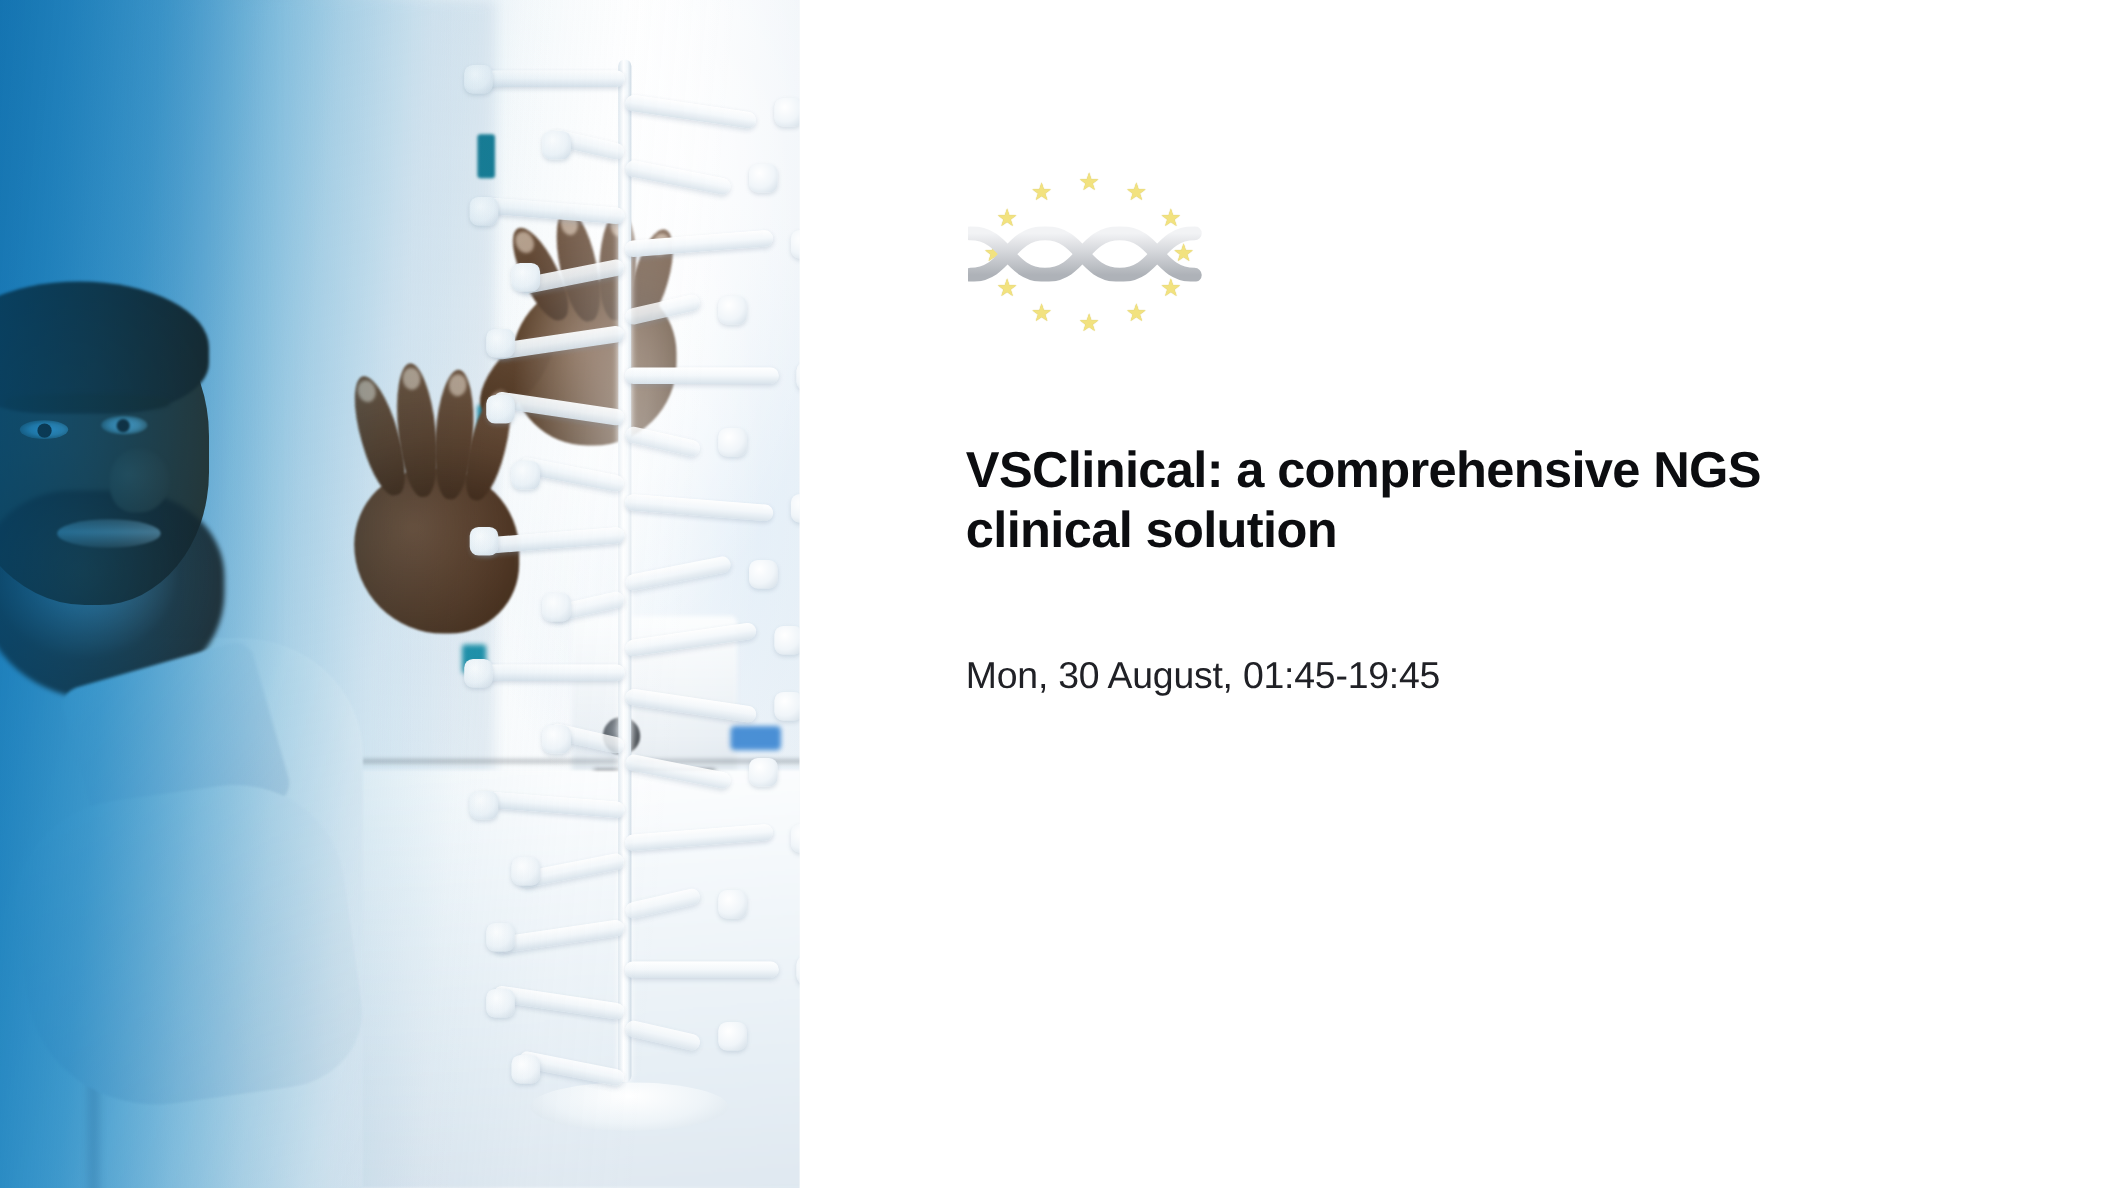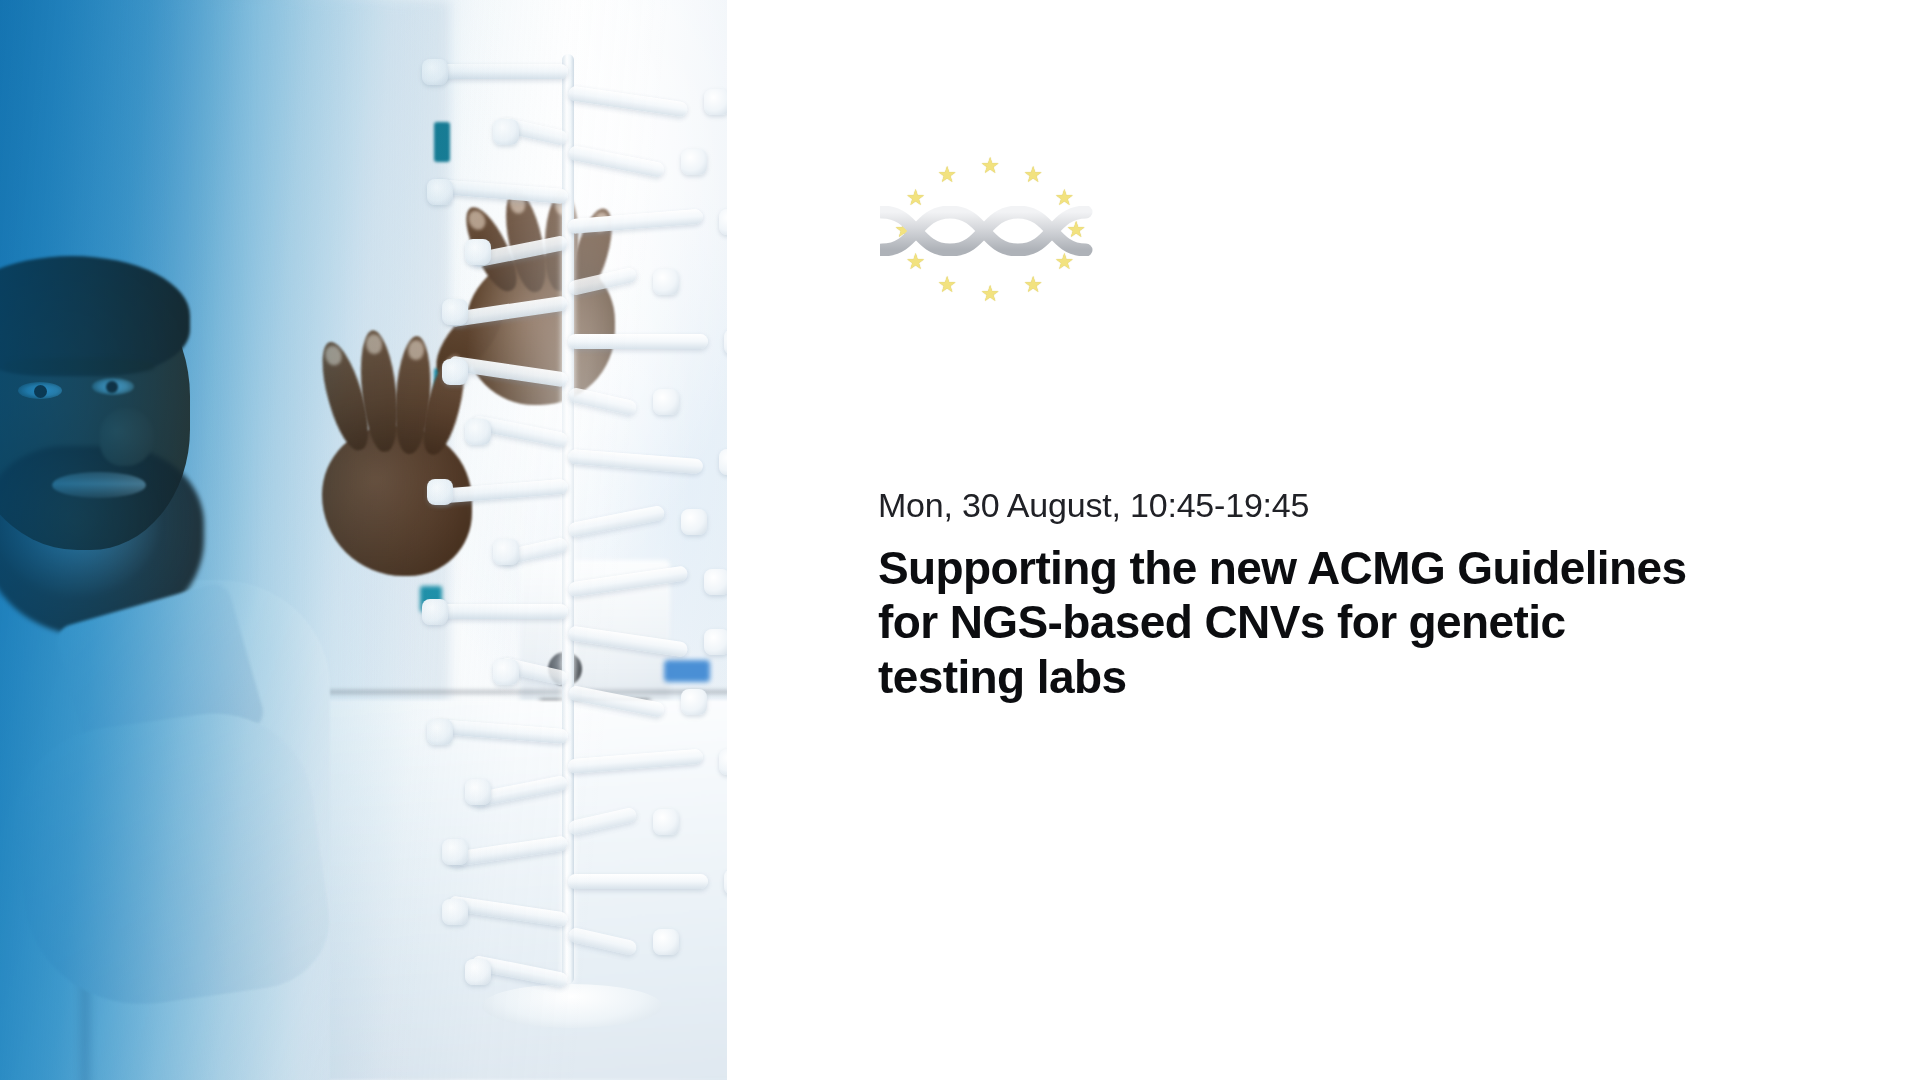--- a/index.html
+++ b/index.html
@@ -513,25 +513,24 @@
             <path d="M2,44 C36,44 36,6 70,6 C104,6 104,44 138,44 C172,44 172,6 206,6"></path>
           </g>
         </svg>
       </div>
 
     </div>
 
     <div class="events" id="events-list">
 
       <div class="event">
+        <div class="event-title">VSClinical: a comprehensive NGS
+clinical solution</div>
       </div>
 
       <div class="event">
-        <div class="event-when">Mon, 30 August, 10:45-19:45</div>
-        <div class="event-title">Supporting the new ACMG Guidelines
-for NGS-based CNVs for genetic
-testing labs</div>
+        <div class="event-when">Mon, 30 August, 01:45-19:45</div>
       </div>
 
     </div>
 
   </div>
 </div>
 
 </body></html>

